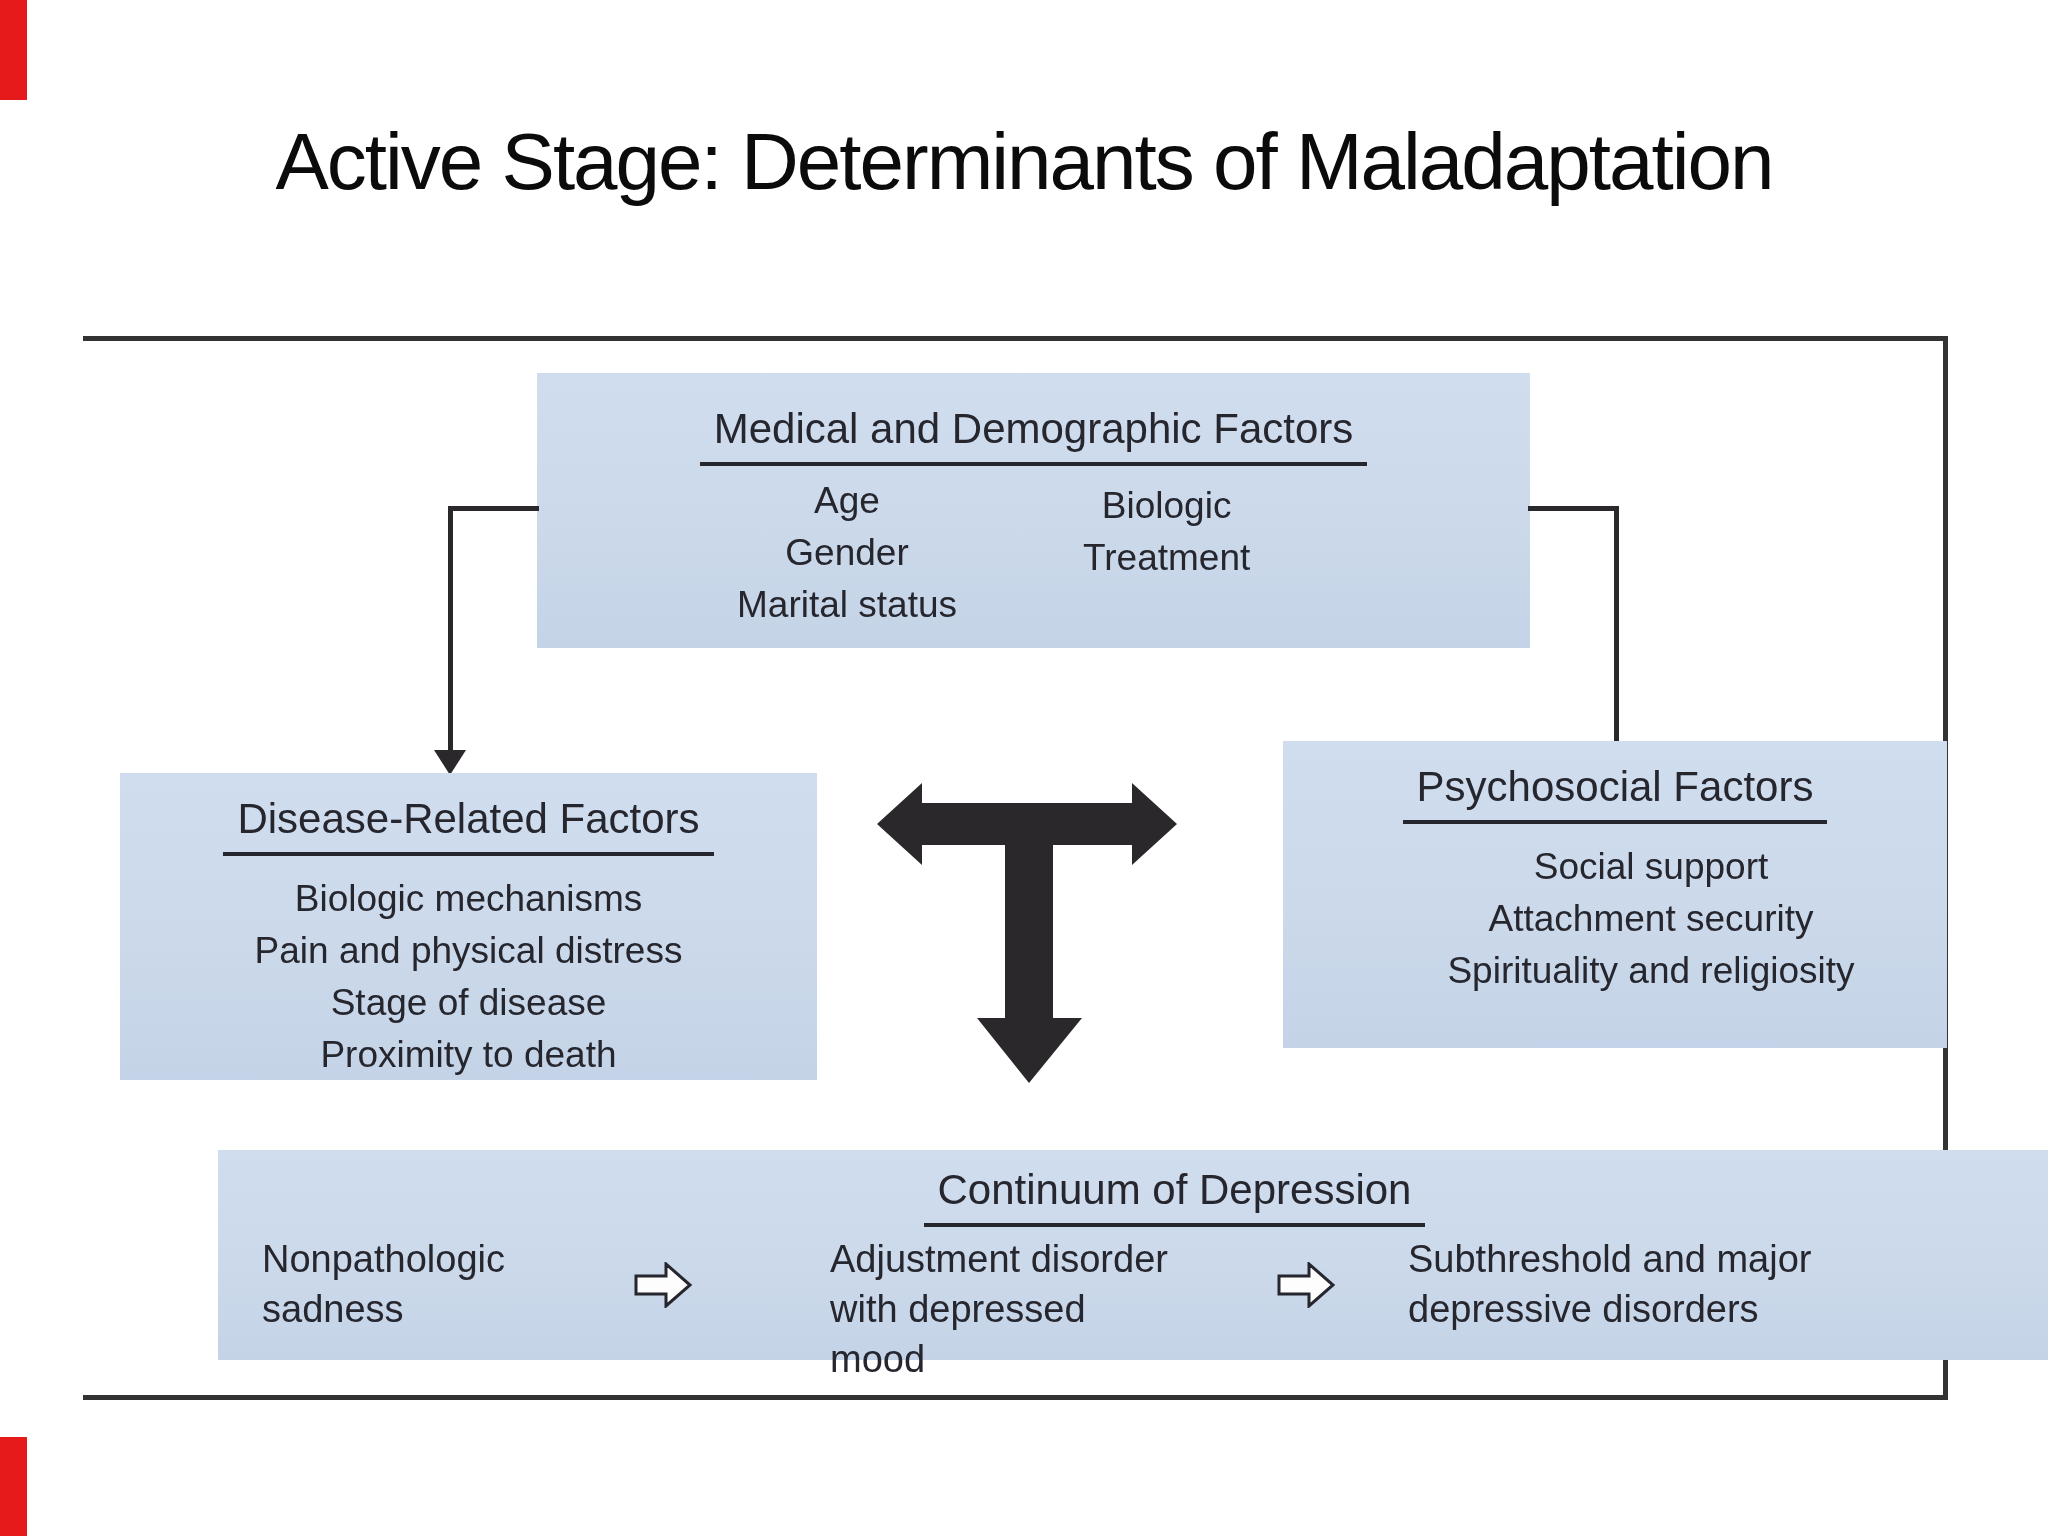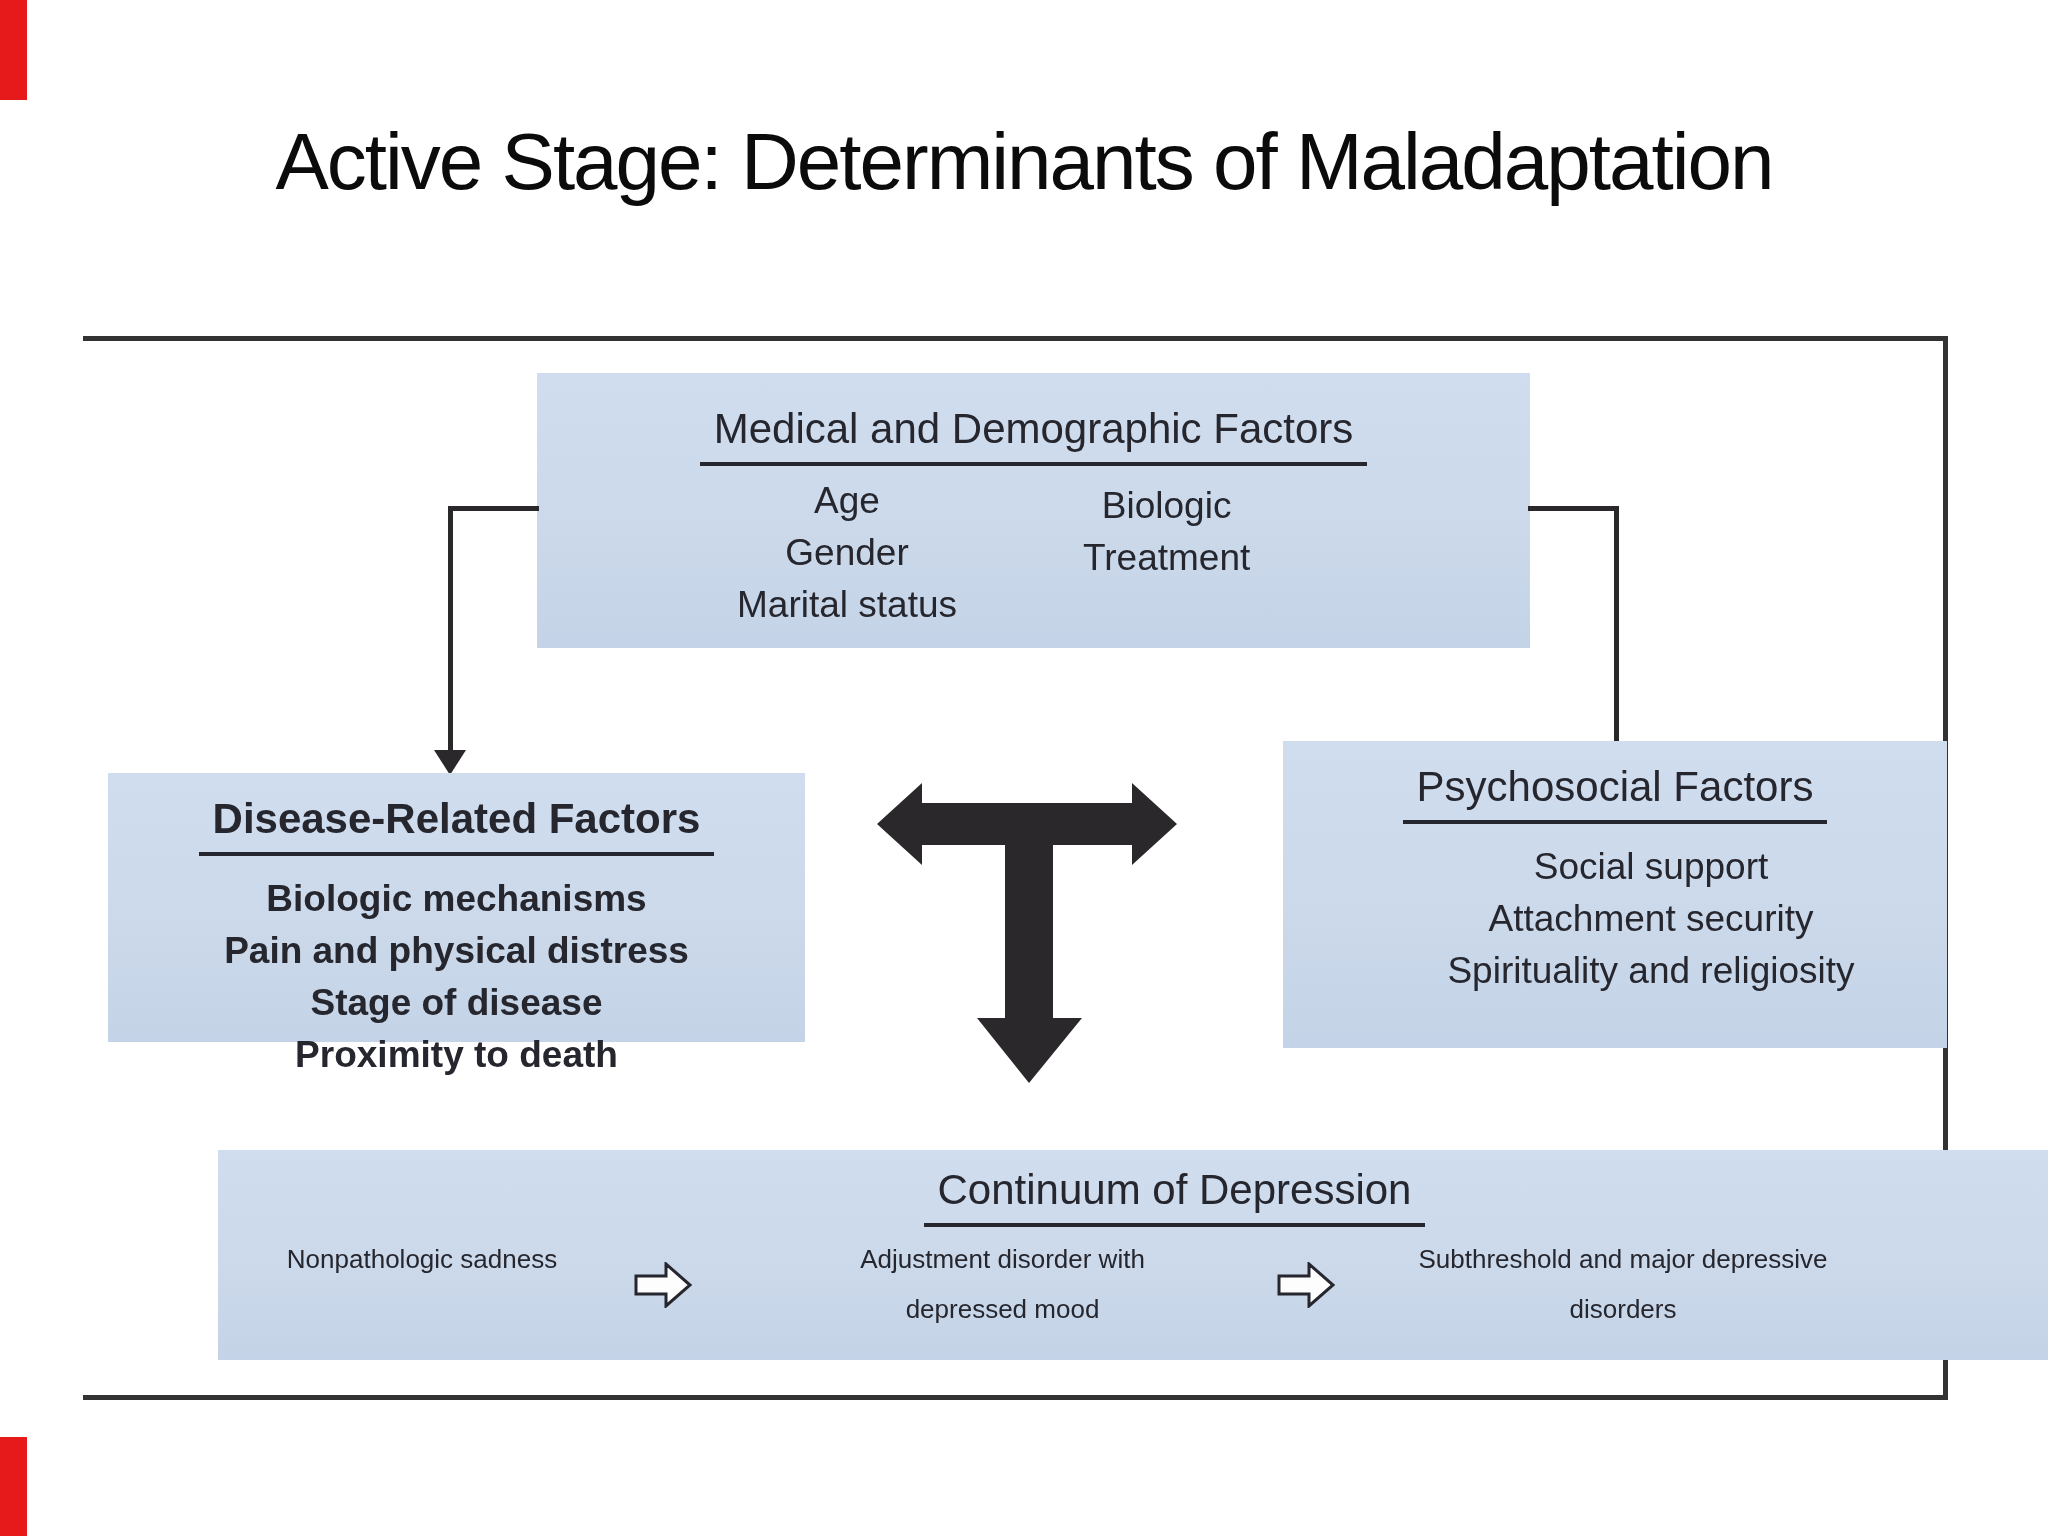--- a/index.html
+++ b/index.html
@@ -38,32 +38,32 @@
     position:absolute;left:0;width:100%;text-align:center;
     font-size:37px;line-height:52px;color:#26262e;
   }
   
   #box-medical{left:537px;top:373px;width:993px;height:275px;}
   #box-medical .box-heading{top:24px;margin-top:8px;}
   #box-medical .col{position:absolute;text-align:center;font-size:37px;line-height:52px;color:#26262e;}
   #box-medical .col-left{left:200px;top:102px;}
   #box-medical .col-right{left:546px;top:107px;}
   
-  #box-disease{left:108px;top:773px;width:697px;height:269px;font-weight:bold;}
+  #box-disease{left:120px;top:773px;width:697px;height:307px;}
   #box-disease .box-heading{top:22px;}
   #box-disease .box-items{top:100px;}
   
   #box-psychosocial{left:1283px;top:741px;width:664px;height:307px;}
   #box-psychosocial .box-heading{top:22px;}
   #box-psychosocial .box-items{top:100px;margin-left:36px;}
   
   #box-continuum{left:218px;top:1150px;width:1903px;height:210px;padding-left:10px;}
   #box-continuum .box-heading{top:16px;}
   .stage{
-    position:absolute;font-size:26px;line-height:50px;color:#26262e;text-align:center;top:84px;
+    position:absolute;font-size:38px;line-height:50px;color:#26262e;text-align:left;top:84px;
   }
   #stage-1{left:44px;width:320px;}
   #stage-2{left:612px;width:345px;}
   #stage-3{left:1190px;width:430px;}
   .flow-arrow{position:absolute;top:112px;width:60px;height:46px;}
   #flow-arrow-1{left:415px;}
   #flow-arrow-2{left:1058px;}
   
   .conn{position:absolute;background:#2b282c;}
   .conn-h-left{left:448px;top:506px;width:91px;height:5px;}

